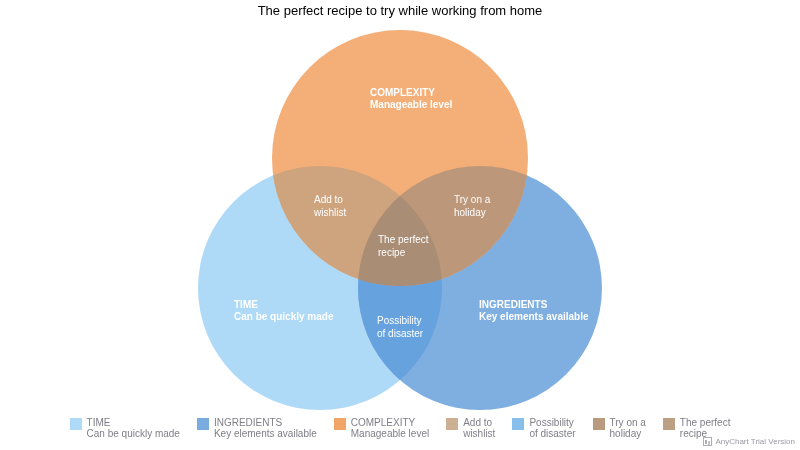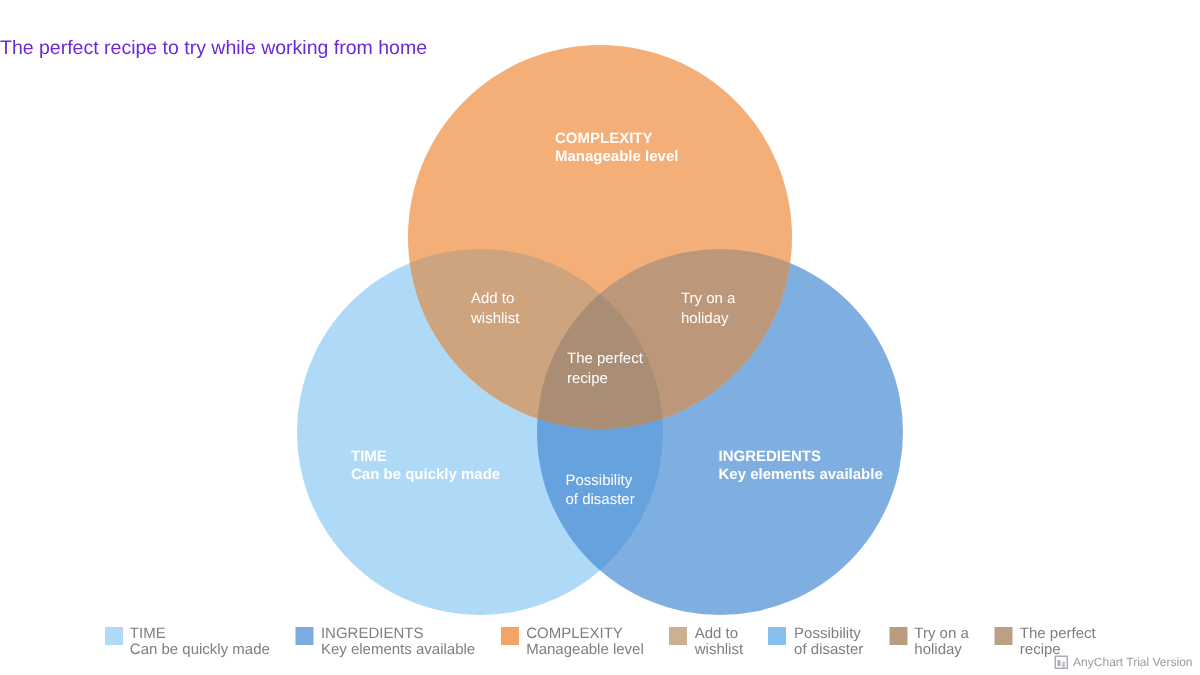--- a/index.html
+++ b/index.html
@@ -6,26 +6,26 @@
   #stage {
     position: relative;
     width: 800px;
     height: 450px;
     overflow: hidden;
     background: #ffffff;
     font-family: "Liberation Sans", sans-serif;
   }
   .chart-title {
     position: absolute;
-    top: 24px;
+    top: 3px;
     left: 0;
     width: 100%;
-    text-align: left;
+    text-align: center;
     font-size: 13px;
-    color: #6d28d9;
+    color: #000000;
   }
   #venn-svg { position: absolute; left: 0; top: 0; }
   .vlabel {
     position: absolute;
     color: #ffffff;
     font-size: 10px;
     line-height: 13px;
     white-space: nowrap;
   }
   .vlabel.main { font-weight: bold; line-height: 12px; }

